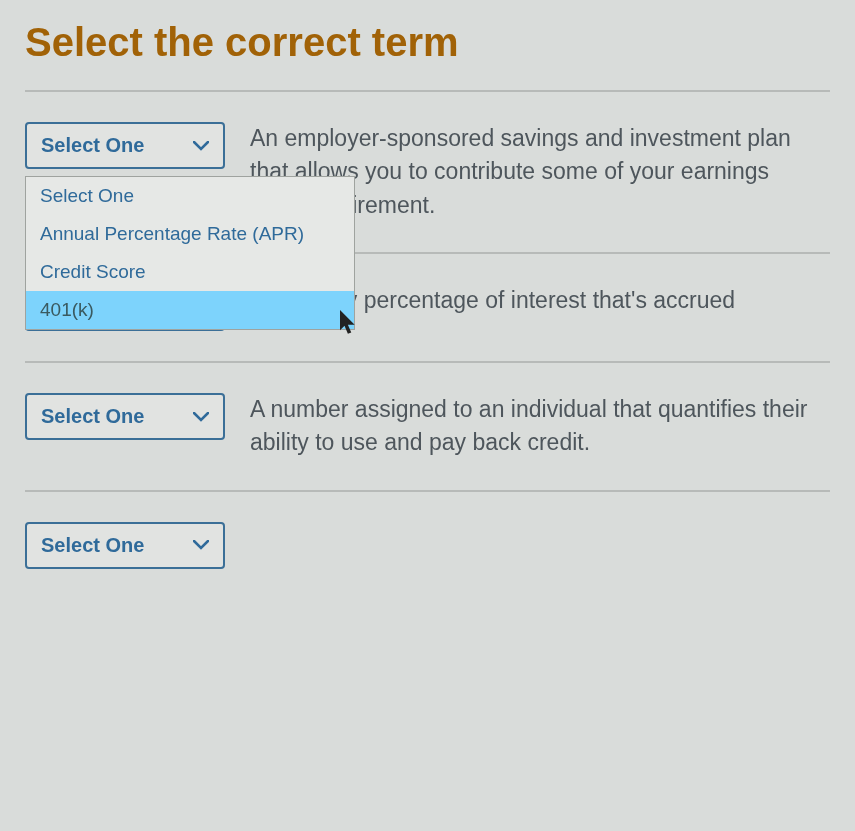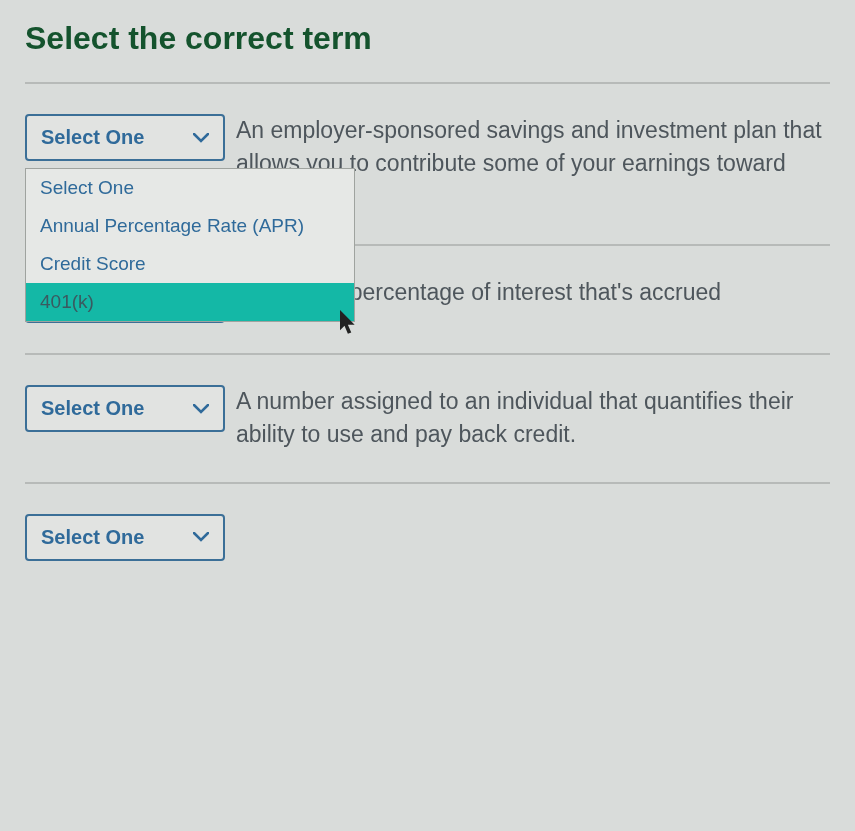--- a/index.html
+++ b/index.html
@@ -5,34 +5,34 @@
   * { box-sizing: border-box; margin: 0; padding: 0; }
   body {
     font-family: Arial, Helvetica, sans-serif;
     background: #d9dcda;
     width: 855px;
     height: 831px;
     padding: 20px 25px;
     color: #4a5258;
   }
   .title {
-    font-size: 32px;
+    font-size: 40px;
     font-weight: bold;
-    color: #14532d;
+    color: #a16207;
     margin-bottom: 25px;
   }
   .hr {
     border: none;
     border-top: 2px solid #b7bab8;
     margin-bottom: 30px;
   }
   .row {
     display: flex;
     align-items: flex-start;
-    gap: 11px;
+    gap: 25px;
     padding-bottom: 30px;
     margin-bottom: 30px;
     border-bottom: 2px solid #b7bab8;
     position: relative;
   }
   .row:last-child { border-bottom: none; margin-bottom: 0; }
   .select-box {
     flex: 0 0 200px;
     border: 2px solid #3b6f97;
     border-radius: 4px;
@@ -69,21 +69,21 @@
     border: 1px solid #9fa39f;
     z-index: 10;
   }
   .dropdown-option {
     padding: 8px 14px;
     font-size: 19px;
     color: #2f6a9a;
     cursor: pointer;
   }
   .dropdown-option.highlighted {
-    background: #14b8a6;
+    background: #7dd3fc;
     color: #3a5a60;
   }
   .cursor {
     position: absolute;
     left: 340px;
     top: 310px;
     width: 18px;
     height: 24px;
     z-index: 20;
   }

